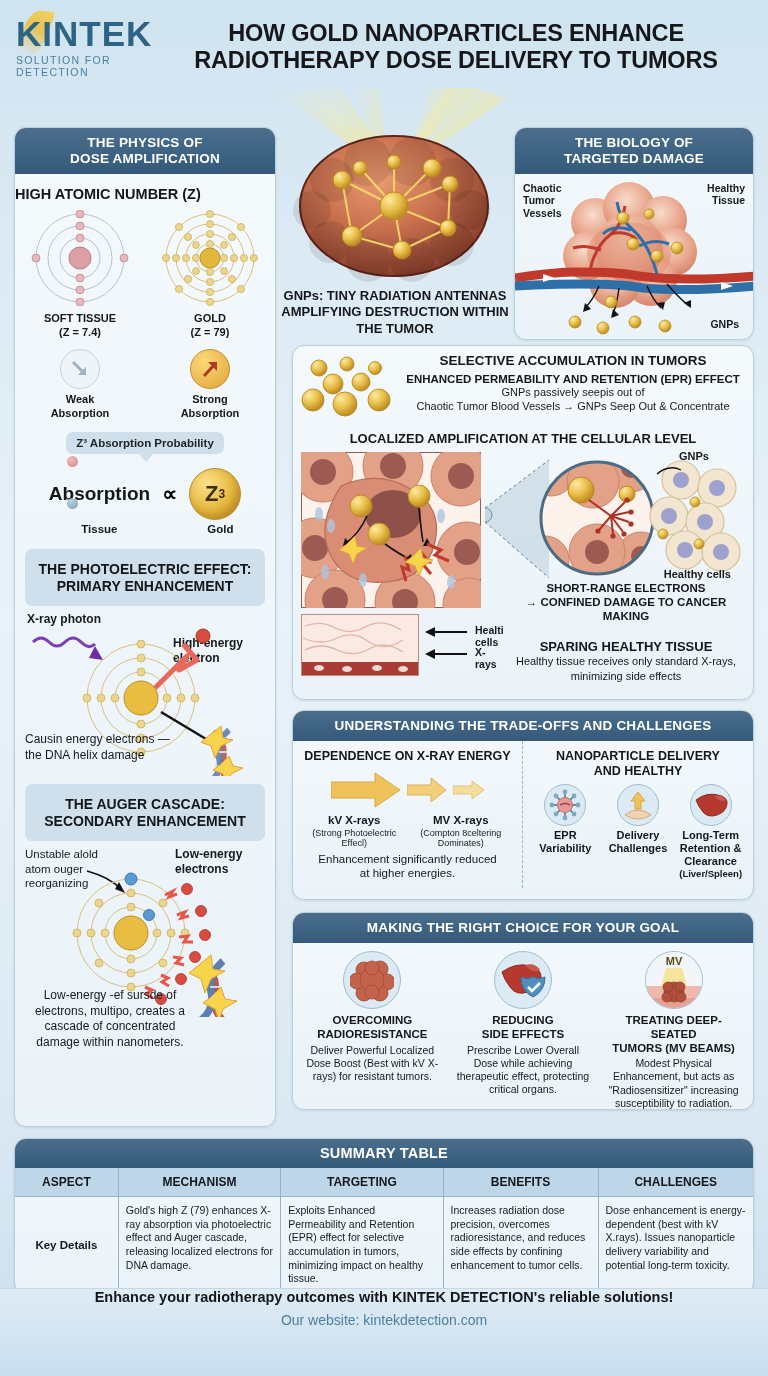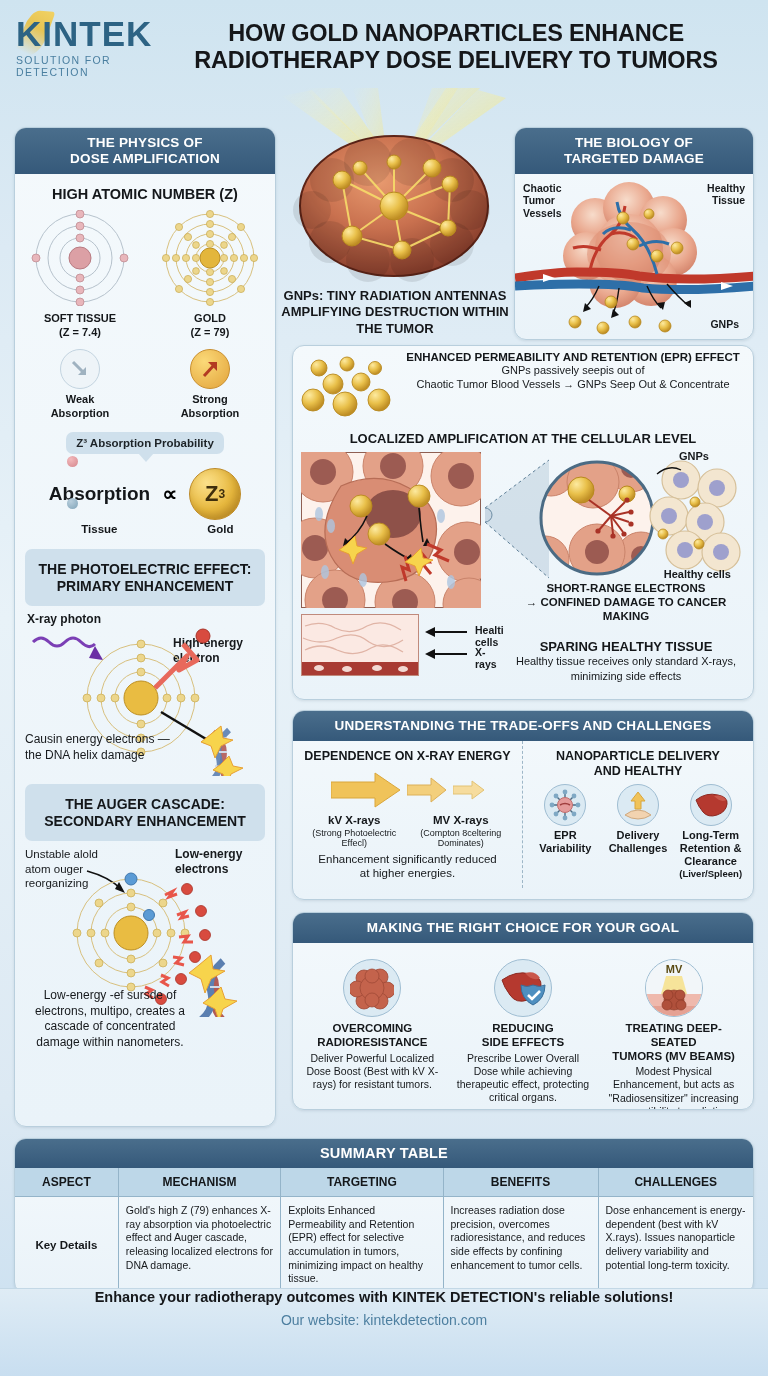--- a/index.html
+++ b/index.html
@@ -31,21 +31,21 @@
            border: 1px solid #b9cfdd; border-radius: 12px; position: absolute;
            box-shadow: 0 1px 3px rgba(40,70,95,.13); overflow: hidden; }
   .panel-head { background: linear-gradient(180deg,#4a6e8c 0%, #35597a 100%);
            color: #fff; font-weight: bold; text-align: center; letter-spacing: .2px;
            padding: 7px 6px; font-size: 13.5px; line-height: 1.18; }
   .subband { background: #cfe0ec; color: #14171a; font-weight: bold; text-align: center;
            border-radius: 7px; padding: 12px 4px; font-size: 14px; line-height: 1.18; margin: 0 10px; }
 
   
   #left-panel { left: 14px; top: 127px; width: 262px; height: 1000px; }
-  .sec-title { text-align:center; font-weight:bold; font-size:14.5px; color:#14171a; margin-top:12px; }
+  .sec-title { font-weight:bold; font-size:14.5px; color:#14171a; margin-top:12px; }
 
   .atom-row { display:flex; justify-content:space-around; margin-top:8px; }
   .atom-lbl { text-align:center; font-size:11px; font-weight:bold; line-height:1.25; margin-top:2px; color:#14171a;}
   .absorb-row { display:flex; justify-content:space-around; margin-top:10px; }
   .absorb-cell { text-align:center; width:110px; }
   .circ { width:40px; height:40px; border-radius:50%; margin:0 auto 4px; display:flex; align-items:center; justify-content:center;}
   .circ.weak { background:#eef4f8; border:1.5px solid #c3d4e0; }
   .circ.strong { background: radial-gradient(circle at 35% 30%, #fbd978, #e2a33a); border:1.5px solid #c98f2e; }
   .absorb-cap { font-size:11px; font-weight:bold; line-height:1.22; color:#14171a;}
 
@@ -103,21 +103,21 @@
   .tox-circ { width:42px; height:42px; border-radius:50%; background:#dbeaf3; border:1.5px solid #9fbdd2;
               margin:0 auto 3px; display:flex; align-items:center; justify-content:center; }
   .tox-lbl { font-size:11px; font-weight:bold; line-height:1.18; color:#14171a;}
   .tox-sub { font-size:9.5px; font-weight:bold; }
 
   
   #choice-panel { left:292px; top:912px; width:462px; height:198px; }
   .choice-cols { display:flex; padding:8px 4px 0; }
   .choice-cell { width:33.33%; text-align:center; padding:0 6px; }
   .ch-circ { width:58px; height:58px; border-radius:50%; background:#dbeaf3; border:1.6px solid #9fbdd2;
-             margin:8px auto 5px; display:flex; align-items:center; justify-content:center; overflow:hidden;text-align:right;}
+             margin:0 auto 5px; display:flex; align-items:center; justify-content:center; overflow:hidden;text-align:right;}
   .ch-title { font-size:11.5px; font-weight:bold; line-height:1.2; color:#14171a;}
   .ch-desc { font-size:10.5px; line-height:1.25; margin-top:2px; color:#16191c;}
 
   
   #summary { left:14px; top:1138px; width:740px; }
   #summary .panel-head { font-size:14.5px; padding:6px; }
   table { width:100%; border-collapse:collapse; }
   th { background:#bdd7e8; font-size:12px; font-weight:bold; padding:7px 4px; color:#14171a;
        border-right:1px solid #94b4c9; border-bottom:1px solid #94b4c9;}
   th:last-child { border-right:none; }
@@ -569,20 +569,21 @@
             <circle cx="74" cy="12" r="6.5"></circle>
           <circle cx="32" cy="28" r="10"></circle>
             <circle cx="60" cy="26" r="9"></circle>
           <circle cx="12" cy="44" r="11"></circle>
             <circle cx="44" cy="48" r="12"></circle>
             <circle cx="78" cy="44" r="11"></circle>
         </g>
       </svg>
     </div>
     <div style="flex:1;padding-right:8px;">
+      <div class="accum-h1">SELECTIVE ACCUMULATION IN TUMORS</div>
       <div class="accum-h2">ENHANCED PERMEABILITY AND RETENTION (EPR) EFFECT</div>
       <div class="accum-p">GNPs passively seepis out of</div>
       <div class="accum-p">Chaotic Tumor Blood Vessels → GNPs Seep Out &amp; Concentrate</div>
     </div>
   </div>
   <div class="accum-h3">LOCALIZED AMPLIFICATION AT THE CELLULAR LEVEL</div>
 
   <div style="display:flex;margin-top:6px;padding:0 8px;">
 
     <div>

